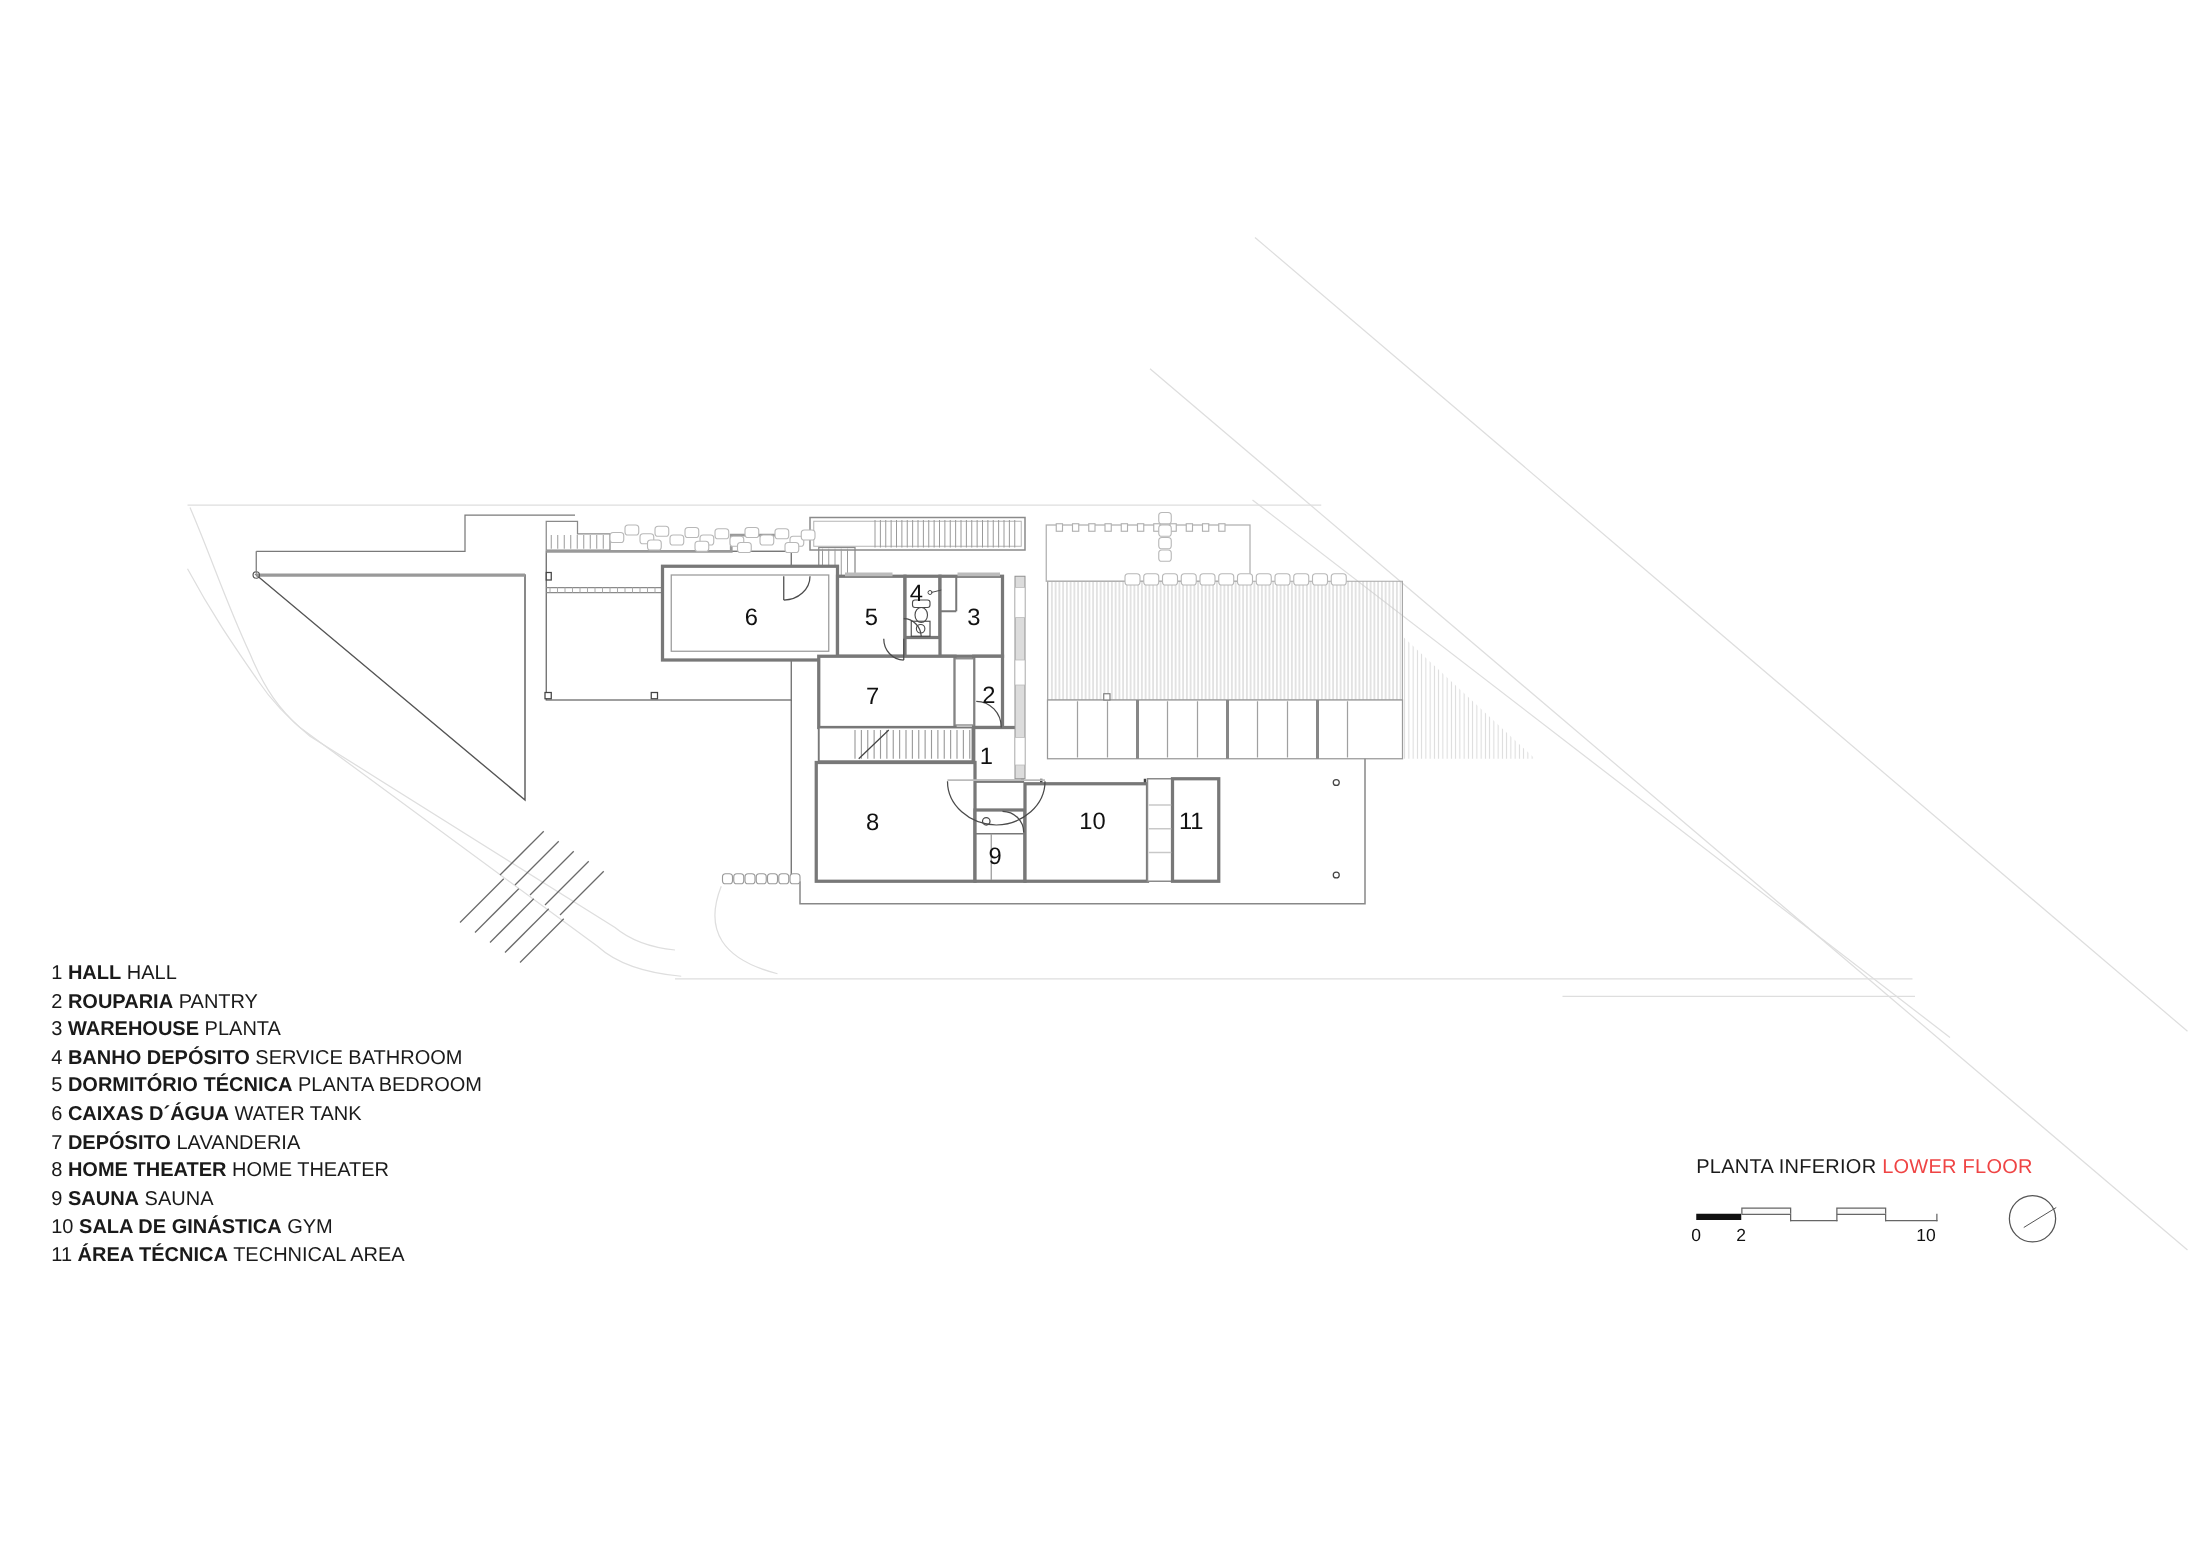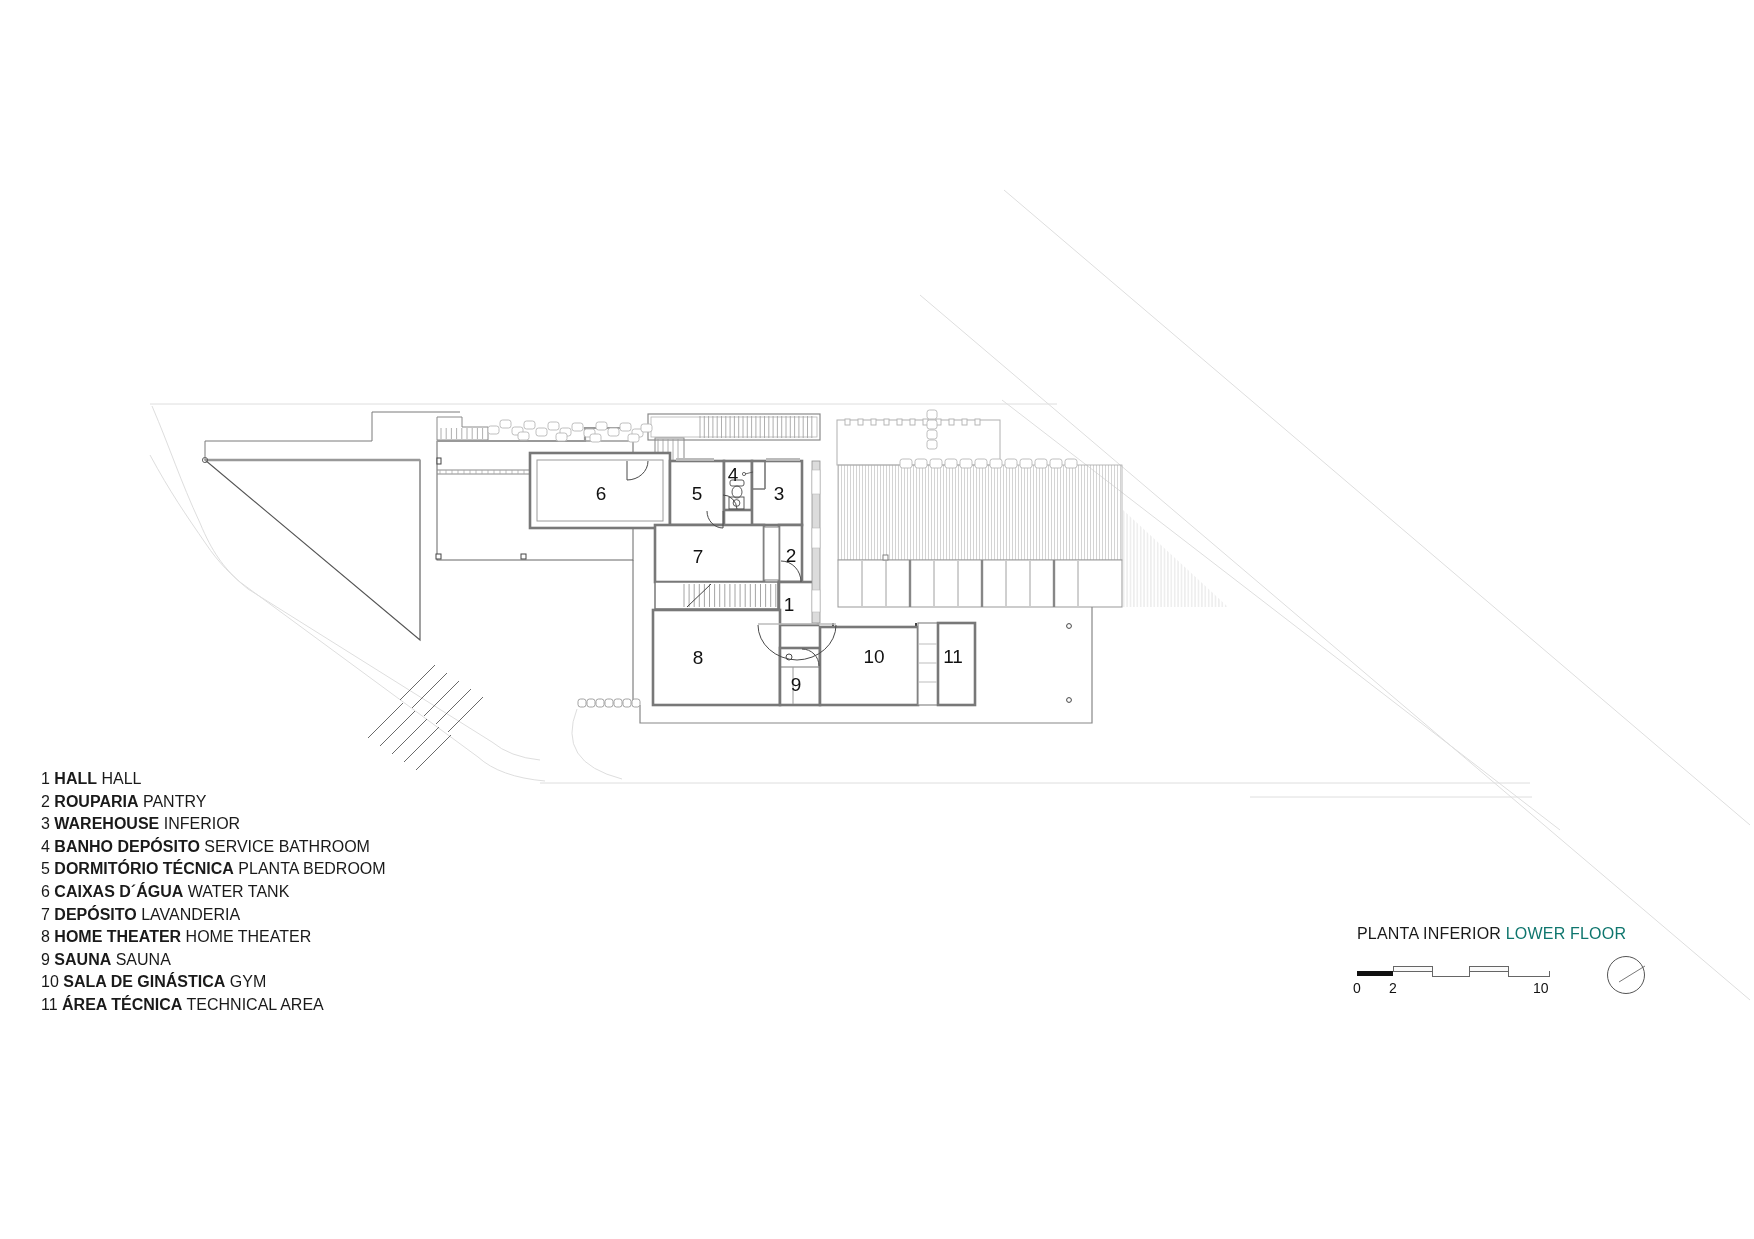--- a/index.html
+++ b/index.html
@@ -7,21 +7,21 @@
           font-family:"Liberation Sans",sans-serif;color:#1a1a1a;}
   #plan-svg{position:absolute;left:0;top:0;}
   
   #legend{position:absolute;left:25px;top:752px;font-size:16px;line-height:22.6px;
           list-style:none;margin:16px;padding:0;white-space:nowrap;}
   #legend .pt{font-weight:700;}
   #legend .num{font-weight:400;}
   
   #title-block{position:absolute;left:1357px;top:925px;font-size:16px;letter-spacing:.2px;white-space:nowrap;}
   #title-block .pt{font-weight:400;}
-  #title-block .en{font-weight:400;color:#0f766e;}
+  #title-block .en{font-weight:400;color:#ef4444;}
   
   #scalebar{position:absolute;left:1357px;top:965px;width:200px;height:34px;}
   .sb-seg{position:absolute;box-sizing:border-box;}
   .sb-black{left:0;top:6px;width:36px;height:5px;background:#111;}
   .sb-a{left:36px;top:1px;width:40px;height:6px;border:1px solid #666;background:#fafafa;}
   .sb-b{left:75px;top:6px;width:38px;height:6px;border:1px solid #666;background:#fff;border-top:none;}
   .sb-c{left:112px;top:1px;width:40px;height:6px;border:1px solid #666;background:#fafafa;}
   .sb-d{left:151px;top:6px;width:42px;height:6px;border:1px solid #666;background:#fff;border-top:none;}
   .sb-lbl{position:absolute;top:15px;font-size:14px;color:#111;}
   .sb-0{left:-4px;} .sb-2{left:32px;} .sb-10{left:176px;}
@@ -335,21 +335,21 @@
         <text x="698" y="664" class="room-label">8</text>
         <text x="796" y="691" class="room-label">9</text>
         <text x="874" y="663" class="room-label">10</text>
         <text x="953" y="663" class="room-label">11</text>
       </g>
   </svg>
 
   <ul id="legend">
       <li><span class="num">1 </span><span class="pt">HALL</span><span class="en"> HALL</span></li>
       <li><span class="num">2 </span><span class="pt">ROUPARIA</span><span class="en"> PANTRY</span></li>
-      <li><span class="num">3 </span><span class="pt">WAREHOUSE</span><span class="en"> INFERIOR</span></li>
+      <li><span class="num">3 </span><span class="pt">WAREHOUSE</span><span class="en"> PLANTA</span></li>
       <li><span class="num">4 </span><span class="pt">BANHO DEPÓSITO</span><span class="en"> SERVICE BATHROOM</span></li>
       <li><span class="num">5 </span><span class="pt">DORMITÓRIO TÉCNICA</span><span class="en"> PLANTA BEDROOM</span></li>
       <li><span class="num">6 </span><span class="pt">CAIXAS D´ÁGUA</span><span class="en"> WATER TANK</span></li>
       <li><span class="num">7 </span><span class="pt">DEPÓSITO</span><span class="en"> LAVANDERIA</span></li>
       <li><span class="num">8 </span><span class="pt">HOME THEATER</span><span class="en"> HOME THEATER</span></li>
       <li><span class="num">9 </span><span class="pt">SAUNA</span><span class="en"> SAUNA</span></li>
       <li><span class="num">10 </span><span class="pt">SALA DE GINÁSTICA</span><span class="en"> GYM</span></li>
       <li><span class="num">11 </span><span class="pt">ÁREA TÉCNICA</span><span class="en"> TECHNICAL AREA</span></li>
     </ul>
 

